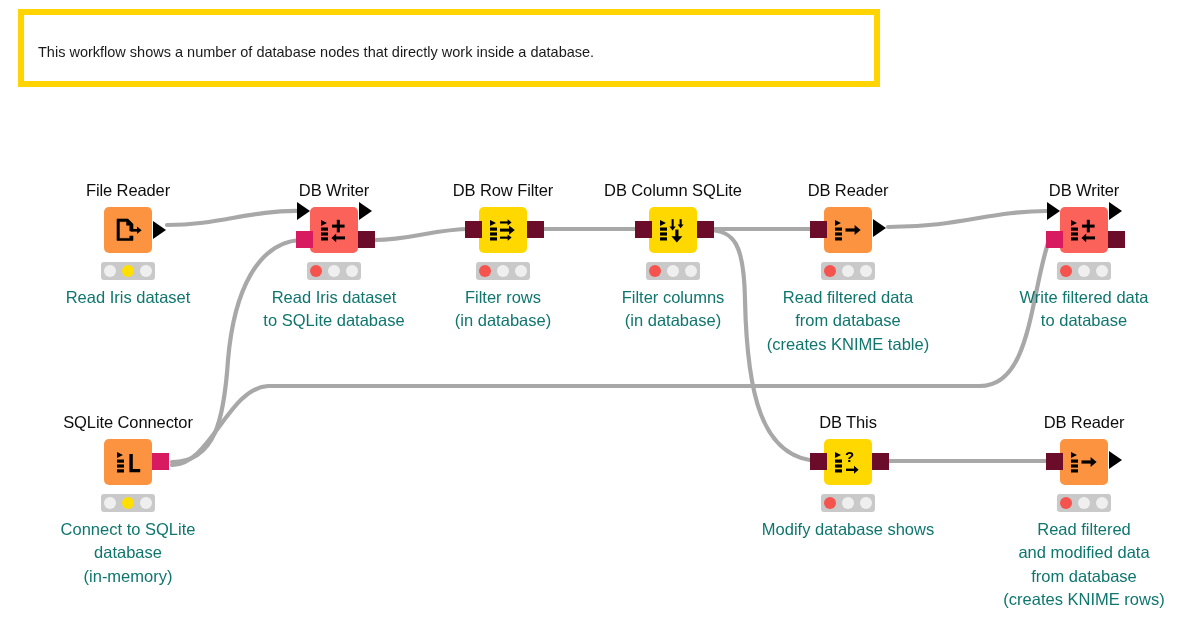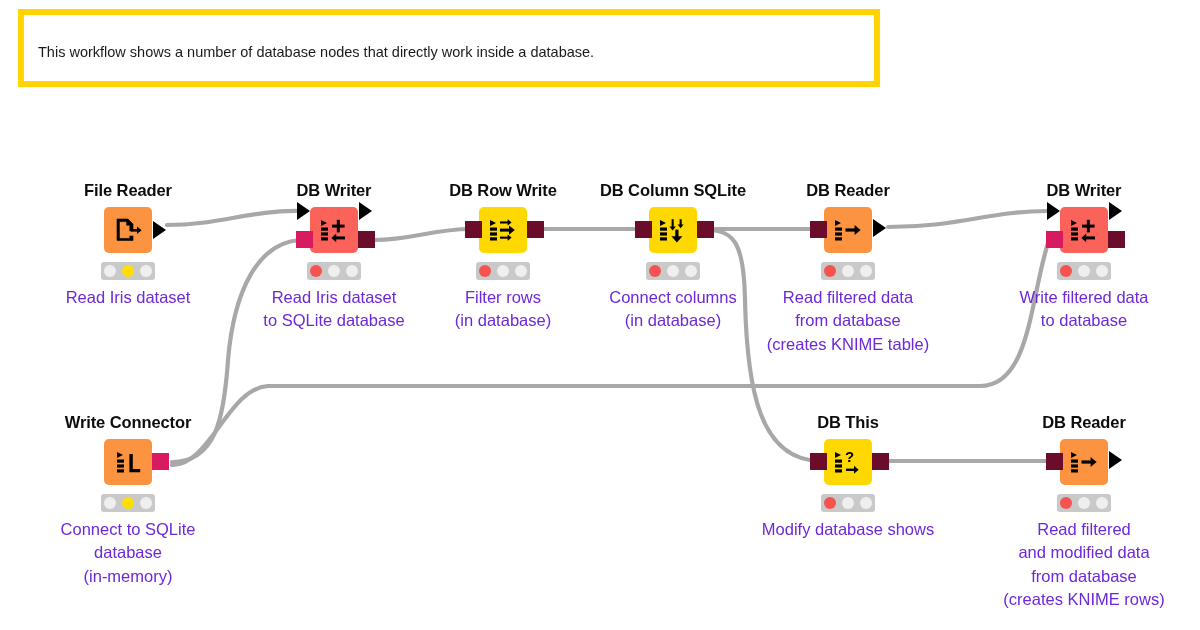--- a/index.html
+++ b/index.html
@@ -31,21 +31,21 @@
 
   
   .node{position:absolute;width:0;height:0;}
 
   .node-title{
     position:absolute;
     left:50%;
     transform:translateX(-50%);
     bottom:30px;
     font-size:16.5px;
-    font-weight:bold;
+    font-weight:normal;
     color:#0d0d0d;
     white-space:nowrap;
     letter-spacing:-0.1px;
   }
 
   .node-box{
     position:absolute;
     left:-24px;top:-23px;
     width:48px;height:46px;
     border-radius:5px;
@@ -84,21 +84,21 @@
   .lamp.red{background:#f5534e;}
   .lamp.yellow{background:#ffde00;}
   .lamp.gray{background:#efefef;}
 
   .caption{
     position:absolute;
     left:50%;
     transform:translateX(-50%);
     top:56px;
     font-size:16.5px;
-    color:#6d28d9;
+    color:#0f766e;
     line-height:1.42;
     text-align:center;
     white-space:pre;
   }
 </style>
 </head>
 <body>
 
 <div id="canvas">
 
@@ -168,21 +168,21 @@
     <div class="lights">
       <span class="lamp red"></span>
       <span class="lamp gray"></span>
       <span class="lamp gray"></span>
     </div>
     <div class="caption">Read Iris dataset
 to SQLite database</div>
   </div>
 
   <div class="node" id="node-db-row-filter" style="left:503px;top:230px;">
-    <div class="node-title">DB Row Write</div>
+    <div class="node-title">DB Row Filter</div>
     <div class="node-box box-yellow">
       <svg class="glyph" width="30" height="28" viewBox="0 0 30 28">
         <path d="M2 4 L8 7 L2 10 Z" fill="#000"></path>
         <path d="M2 11.5 h7 v3.2 h-7 Z" fill="#000"></path>
         <path d="M2 16.4 h7 v3.2 h-7 Z" fill="#000"></path>
         <path d="M2 21.3 h7 v3.2 h-7 Z" fill="#000"></path>
         <rect x="12" y="5.4" width="9" height="2.1" fill="#000"></rect>
         <path d="M19.6 3.2 L23.6 6.4 L19.6 9.6 Z" fill="#000"></path>
         <rect x="12" y="12.6" width="11" height="3.0" fill="#000"></rect>
         <path d="M21 9.4 L26.8 14.1 L21 18.8 Z" fill="#000"></path>
@@ -217,21 +217,21 @@
         <path d="M13.4 20.2 L18.9 26.4 L24.4 20.2 Z" fill="#000"></path>
       </svg>
     </div>
     <div class="port port-sq sq-dark" style="left:-38px;top:-9px;"></div>
     <div class="port port-sq sq-dark" style="left:24px;top:-9px;"></div>
     <div class="lights">
       <span class="lamp red"></span>
       <span class="lamp gray"></span>
       <span class="lamp gray"></span>
     </div>
-    <div class="caption">Connect columns
+    <div class="caption">Filter columns
 (in database)</div>
   </div>
 
   <div class="node" id="node-db-reader-1" style="left:848px;top:230px;">
     <div class="node-title">DB Reader</div>
     <div class="node-box box-orange">
       <svg class="glyph" width="30" height="28" viewBox="0 0 30 28">
         <path d="M2 4 L8 7 L2 10 Z" fill="#000"></path>
         <path d="M2 11.5 h7 v3.2 h-7 Z" fill="#000"></path>
         <path d="M2 16.4 h7 v3.2 h-7 Z" fill="#000"></path>
@@ -273,21 +273,21 @@
     <div class="lights">
       <span class="lamp red"></span>
       <span class="lamp gray"></span>
       <span class="lamp gray"></span>
     </div>
     <div class="caption">Write filtered data
 to database</div>
   </div>
 
   <div class="node" id="node-sqlite-connector" style="left:128px;top:462px;">
-    <div class="node-title">Write Connector</div>
+    <div class="node-title">SQLite Connector</div>
     <div class="node-box box-orange">
       <svg class="glyph" width="30" height="28" viewBox="0 0 30 28">
         <path d="M4 4 L10 7 L4 10 Z" fill="#000"></path>
         <path d="M4 11.5 h7 v3.2 h-7 Z" fill="#000"></path>
         <path d="M4 16.4 h7 v3.2 h-7 Z" fill="#000"></path>
         <path d="M4 21.3 h7 v3.2 h-7 Z" fill="#000"></path>
         <path d="M16.4 6 h3.4 v15 h7.4 v3.3 h-10.8 Z" fill="#000"></path>
       </svg>
     </div>
     <div class="port port-sq sq-bright" style="left:24px;top:-9px;"></div>

